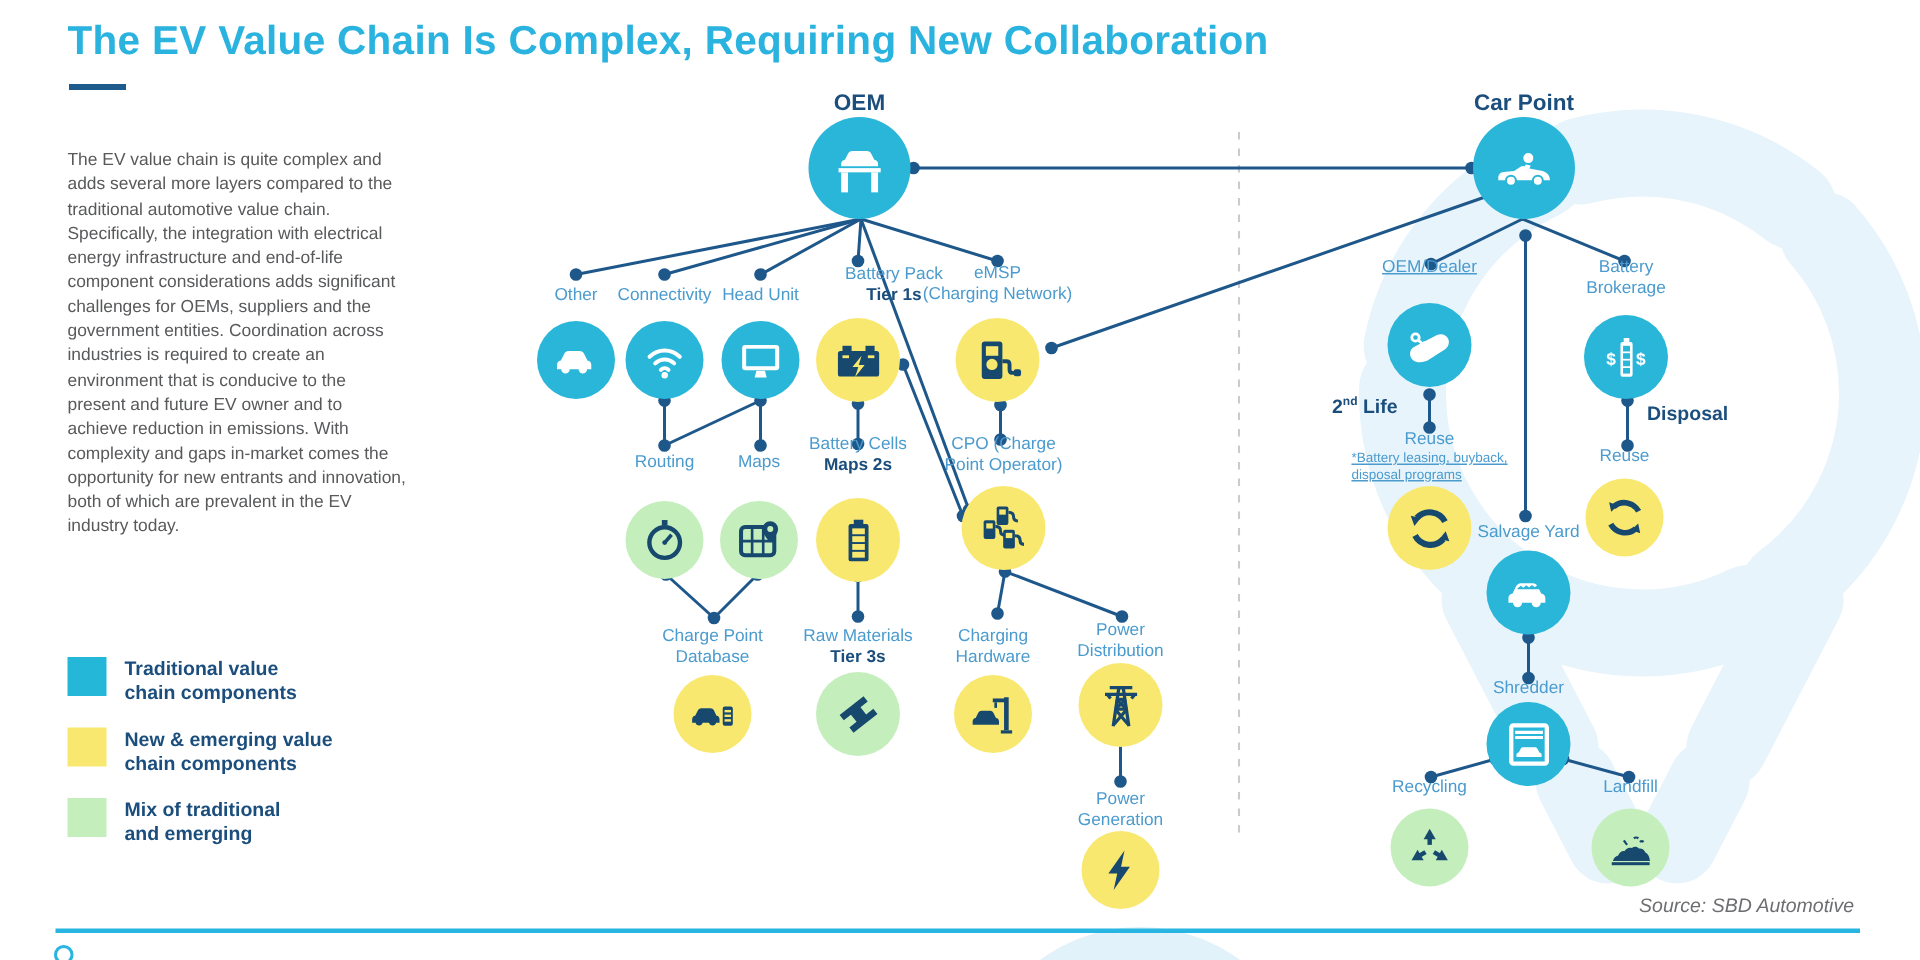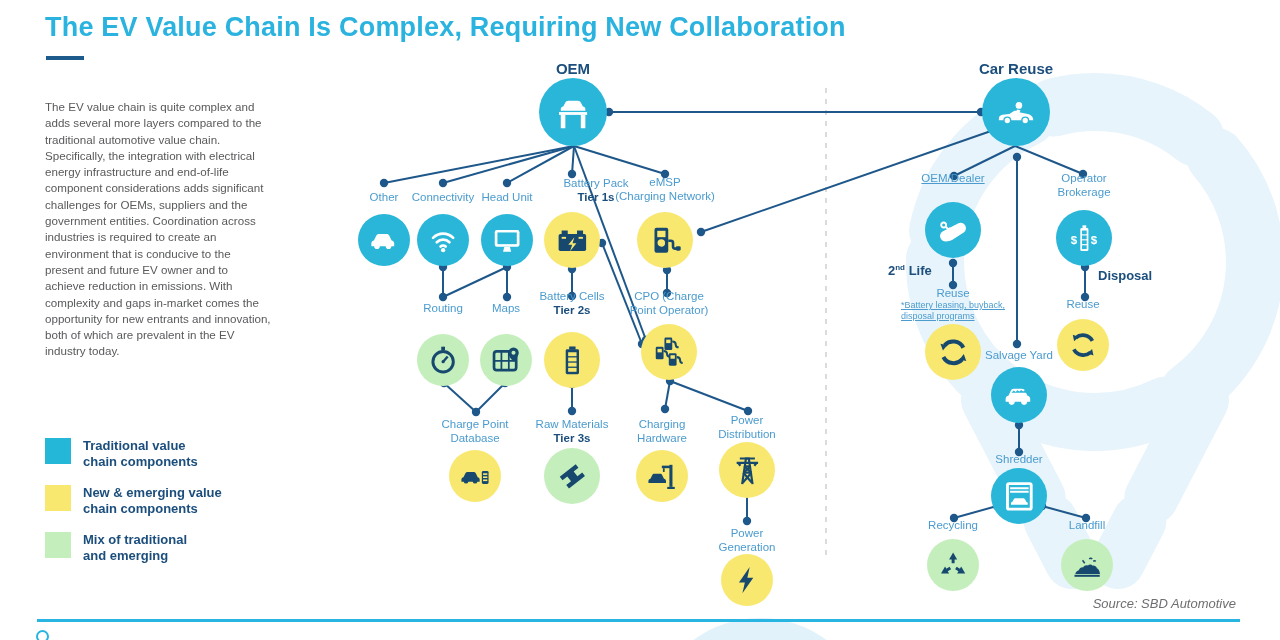--- a/index.html
+++ b/index.html
@@ -156,37 +156,37 @@
     <div class="legend-item">
       <div class="legend-swatch sw-green"></div>
       <div class="legend-text">
           <span>Mix of traditional</span>
           <span>and emerging</span>
         </div>
     </div>
   </div>
 
   <div class="hd" style="left:573px;top:60px;">OEM</div>
-  <div class="hd" style="left:1016px;top:60px;">Car Reuse</div>
+  <div class="hd" style="left:1016px;top:60px;">Car Point</div>
   <div class="lbl" style="left:384px;top:191px;">Other</div>
   <div class="lbl" style="left:443px;top:191px;">Connectivity</div>
   <div class="lbl" style="left:507px;top:191px;">Head Unit</div>
   <div class="lbl" style="left:572px;top:177px;margin-left:24px;">
       <span>Battery Pack</span>
       <span class="bold-line">Tier 1s</span>
     </div>
   <div class="lbl" style="left:665px;top:176px;">
       <span>eMSP</span>
       <span>(Charging Network)</span>
     </div>
   <div class="lbl" style="left:443px;top:302px;">Routing</div>
   <div class="lbl" style="left:506px;top:302px;">Maps</div>
   <div class="lbl" style="left:572px;top:290px;">
       <span>Battery Cells</span>
-      <span class="bold-line">Tier 2s</span>
+      <span class="bold-line">Maps 2s</span>
     </div>
   <div class="lbl" style="left:669px;top:290px;">
       <span>CPO (Charge</span>
       <span>Point Operator)</span>
     </div>
   <div class="lbl" style="left:475px;top:418px;">
       <span>Charge Point</span>
       <span>Database</span>
     </div>
   <div class="lbl" style="left:572px;top:418px;">
@@ -200,21 +200,21 @@
   <div class="lbl" style="left:747px;top:414px;">
       <span>Power</span>
       <span>Distribution</span>
     </div>
   <div class="lbl" style="left:747px;top:527px;">
       <span>Power</span>
       <span>Generation</span>
     </div>
   <div class="lbl" style="left:953px;top:172px;text-decoration:underline;">OEM/Dealer</div>
   <div class="lbl" style="left:1084px;top:172px;">
-      <span>Operator</span>
+      <span>Battery</span>
       <span>Brokerage</span>
     </div>
   <div class="tag" style="left:888px;top:263px;"><span>2</span><sup>nd</sup> <span>Life</span></div>
   <div class="lbl" style="left:953px;top:287px;">Reuse</div>
   <div class="note" style="left:953px;top:300px;">
       <span>*Battery leasing, buyback,</span>
       <span>disposal programs</span>
     </div>
   <div class="tag" style="left:1098px;top:268px;">Disposal</div>
   <div class="lbl" style="left:1083px;top:298px;">Reuse</div>

